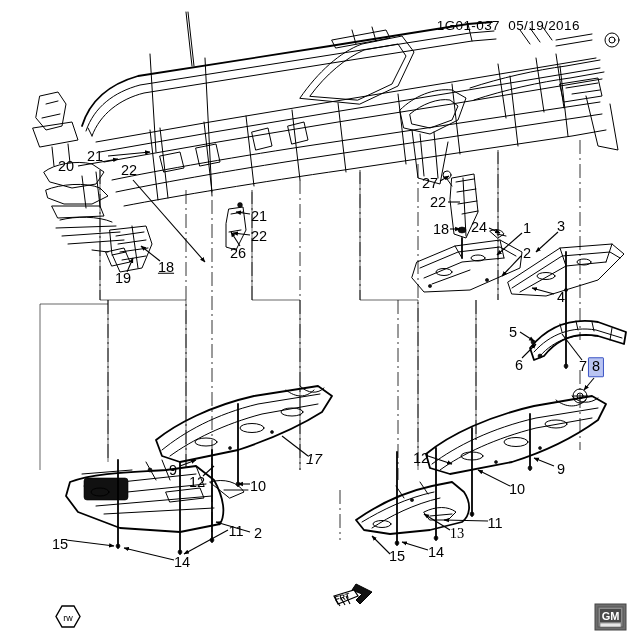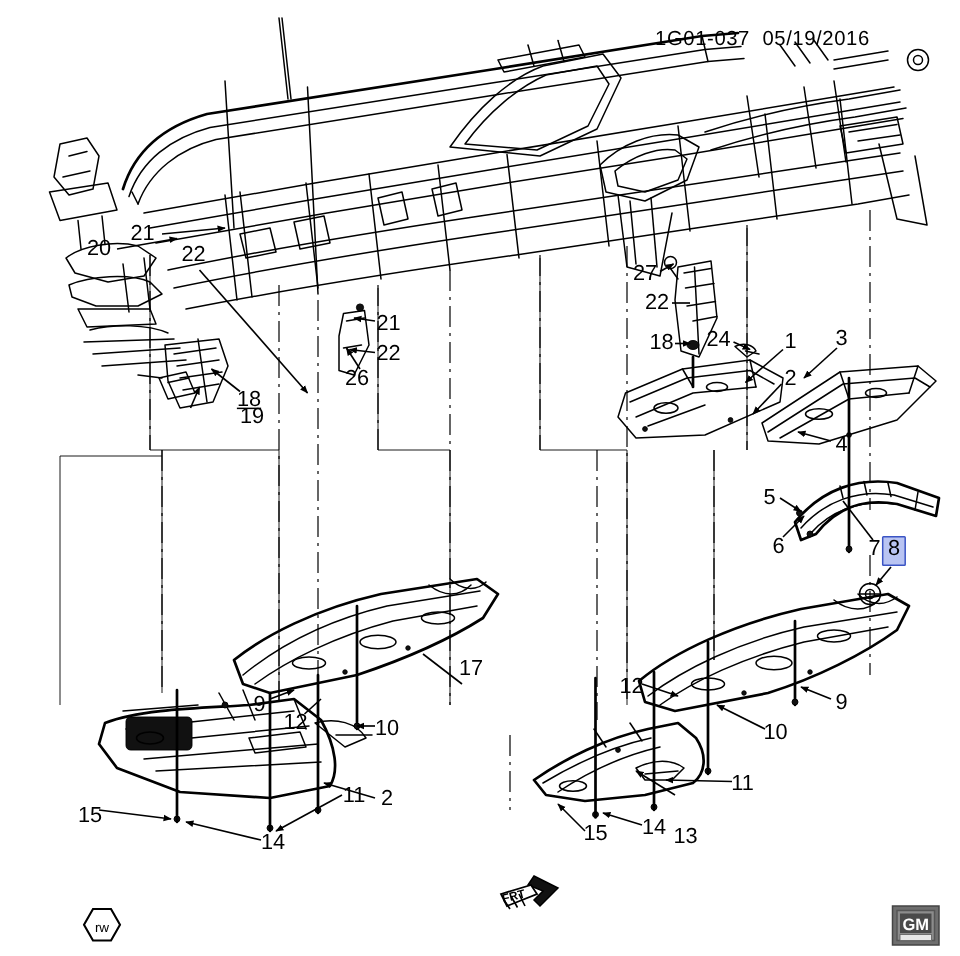--- a/index.html
+++ b/index.html
@@ -373,50 +373,50 @@
       <path class="lead" d="M450 530 L424 514" marker-end="url(#ar)"></path>
       <path class="lead" d="M428 550 L402 542" marker-end="url(#ar)"></path>
       <path class="lead" d="M390 554 L372 536" marker-end="url(#ar)"></path>
     </g>
   </svg>
 
   <div id="overlay">
       <div class="callout" style="left: 66px; top: 166px;">20</div>
       <div class="callout" style="left: 95px; top: 156px;">21</div>
       <div class="callout" style="left: 129px; top: 170px;">22</div>
-      <div class="callout" style="left: 123px; top: 278px; margin-left: 45px;">19</div>
+      <div class="callout" style="left: 123px; top: 278px;">19</div>
       <div class="callout" style="left: 166px; top: 267px; text-decoration: underline;">18</div>
       <div class="callout" style="left: 259px; top: 216px;">21</div>
       <div class="callout" style="left: 259px; top: 236px;">22</div>
       <div class="callout" style="left: 238px; top: 253px;">26</div>
       <div class="callout" style="left: 430px; top: 183px;">27</div>
       <div class="callout" style="left: 438px; top: 202px;">22</div>
       <div class="callout" style="left: 441px; top: 229px;">18</div>
       <div class="callout" style="left: 479px; top: 227px;">24</div>
       <div class="callout" style="left: 527px; top: 228px;">1</div>
       <div class="callout" style="left: 527px; top: 253px;">2</div>
       <div class="callout" style="left: 561px; top: 226px;">3</div>
       <div class="callout" style="left: 561px; top: 297px;">4</div>
       <div class="callout" style="left: 513px; top: 332px;">5</div>
       <div class="callout" style="left: 519px; top: 365px;">6</div>
       <div class="callout" style="left: 583px; top: 366px;">7</div>
       <div class="callout hl" style="left: 596px; top: 367px;">8</div>
-      <div class="callout" style="left: 314px; top: 446px;">17</div>
+      <div class="callout" style="left: 314px; top: 459px; font-style: italic;">17</div>
       <div class="callout" style="left: 173px; top: 470px;">9</div>
       <div class="callout" style="left: 197px; top: 482px;">12</div>
       <div class="callout" style="left: 258px; top: 486px;">10</div>
       <div class="callout" style="left: 258px; top: 533px;">2</div>
       <div class="callout" style="left: 60px; top: 544px;">15</div>
       <div class="callout" style="left: 182px; top: 562px;">14</div>
       <div class="callout" style="left: 236px; top: 531px;">11</div>
       <div class="callout" style="left: 421px; top: 458px;">12</div>
       <div class="callout" style="left: 561px; top: 469px;">9</div>
       <div class="callout" style="left: 517px; top: 489px;">10</div>
       <div class="callout" style="left: 495px; top: 523px;">11</div>
-      <div class="callout" style="left: 457px; top: 558px;">13</div>
+      <div class="callout" style="left: 457px; top: 533px; font-family: Liberation Serif, serif;">13</div>
       <div class="callout" style="left: 436px; top: 552px;">14</div>
       <div class="callout" style="left: 397px; top: 556px;">15</div>
     </div>
 
   <svg class="stamp-rw" viewBox="0 0 26 23">
     <polygon points="7,1 19,1 25,11.5 19,22 7,22 1,11.5" fill="#fff" stroke="#000" stroke-width="1.4"></polygon>
     <text x="13" y="16" text-anchor="middle" font-family="Liberation Sans, sans-serif" font-size="9" fill="#000" id="rwTxt">rw</text>
   </svg>
 
   <svg class="frt" viewBox="0 0 48 32">

